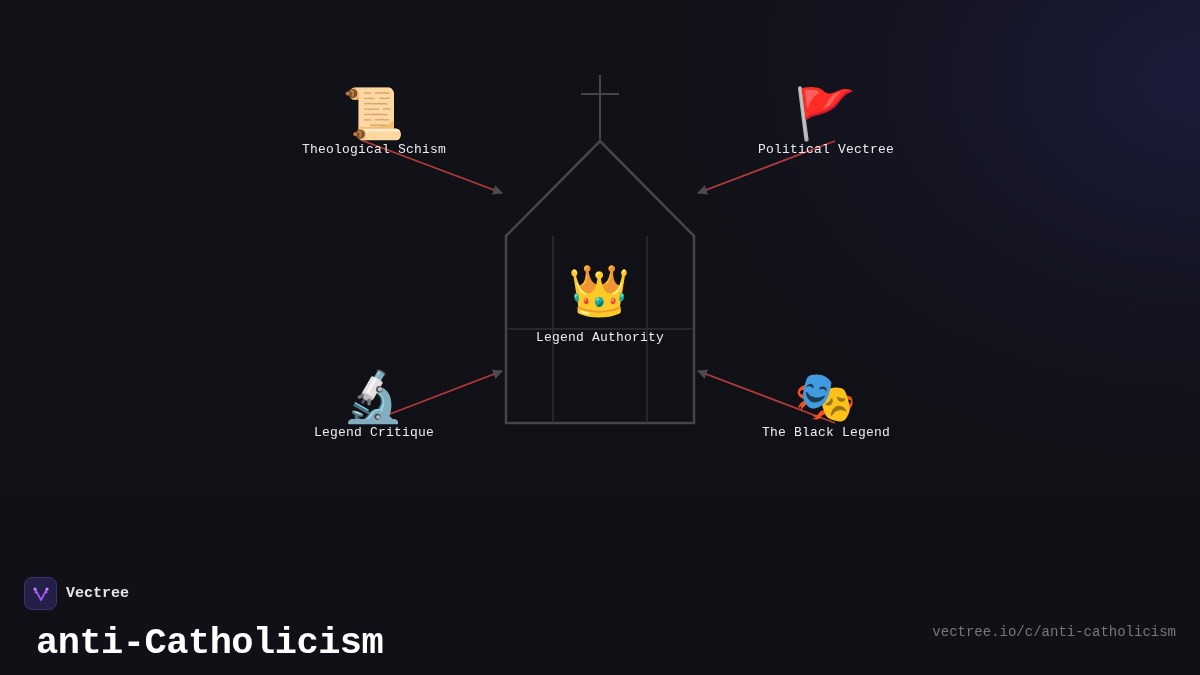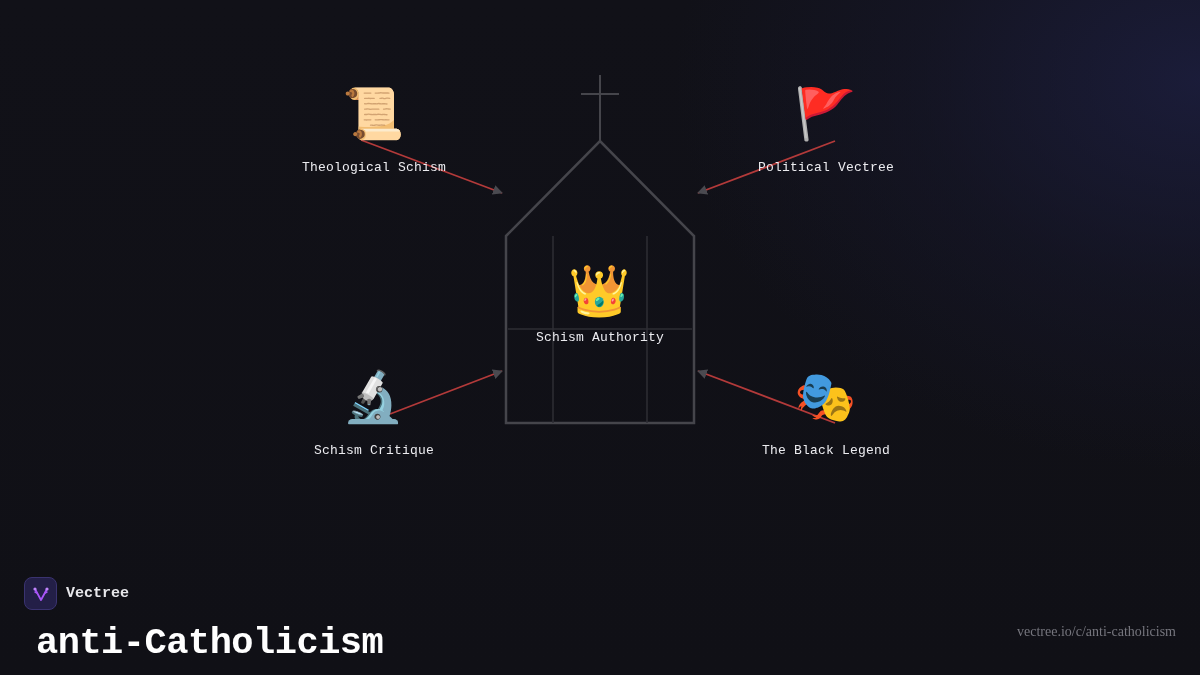--- a/index.html
+++ b/index.html
@@ -34,21 +34,21 @@
       align-items: center;
       transform: translateX(-50%);
     }
     .node .emoji {
       font-size: 50px;
       line-height: 56px;
       height: 56px;
       font-family: "DejaVu Sans", sans-serif;
     }
     .node .label {
-      margin-top: 18px;
+      margin-top: 0;
       font-size: 13px;
       letter-spacing: 0.2px;
       color: #ececf0;
       white-space: nowrap;
       font-family: "Liberation Mono", "DejaVu Sans Mono", monospace;
     }
     .brand {
       position: absolute;
       left: 24px;
       top: 577px;
@@ -82,21 +82,21 @@
       font-size: 37px;
       letter-spacing: -0.5px;
       color: #ffffff;
       margin: 12px;
       white-space: nowrap;
     }
     .url {
       position: absolute;
       right: 24px;
       top: 624px;
-      font-family: Liberation Serif, serif;
+      font-family: Liberation Mono, monospace;
       font-size: 14px;
       color: #76767e;
       white-space: nowrap;
     }
   </style>
 </head>
 <body>
 
 <div class="canvas">
 
@@ -119,36 +119,36 @@
     <g>
       <line x1="361" y1="140" x2="502" y2="193" stroke="#b33a3a" stroke-width="1.8" marker-end="url(#arrowhead)"></line>
       <line x1="835" y1="141" x2="698" y2="193" stroke="#b33a3a" stroke-width="1.8" marker-end="url(#arrowhead)"></line>
       <line x1="390" y1="414" x2="502" y2="371" stroke="#b33a3a" stroke-width="1.8" marker-end="url(#arrowhead)"></line>
       <line x1="835" y1="423" x2="698" y2="371" stroke="#b33a3a" stroke-width="1.8" marker-end="url(#arrowhead)"></line>
     </g>
   </svg>
 
   <div class="node" style="left:600px; top:263px;">
     <span class="emoji">👑</span>
-    <span class="label" style="margin-top:11px;">Schism Authority</span>
+    <span class="label" style="margin-top:11px;">Legend Authority</span>
   </div>
 
   <div class="node" style="left:374px; top:86px;">
     <span class="emoji">📜</span>
     <span class="label">Theological Schism</span>
   </div>
 
   <div class="node" style="left:826px; top:86px;">
     <span class="emoji">🚩</span>
     <span class="label">Political Vectree</span>
   </div>
 
   <div class="node" style="left:374px; top:369px;">
     <span class="emoji">🔬</span>
-    <span class="label">Schism Critique</span>
+    <span class="label">Legend Critique</span>
   </div>
 
   <div class="node" style="left:826px; top:369px;">
     <span class="emoji">🎭</span>
     <span class="label">The Black Legend</span>
   </div>
 
   <div class="brand">
     <div class="brand-logo">
       <svg width="18" height="18" viewBox="0 0 18 18">

